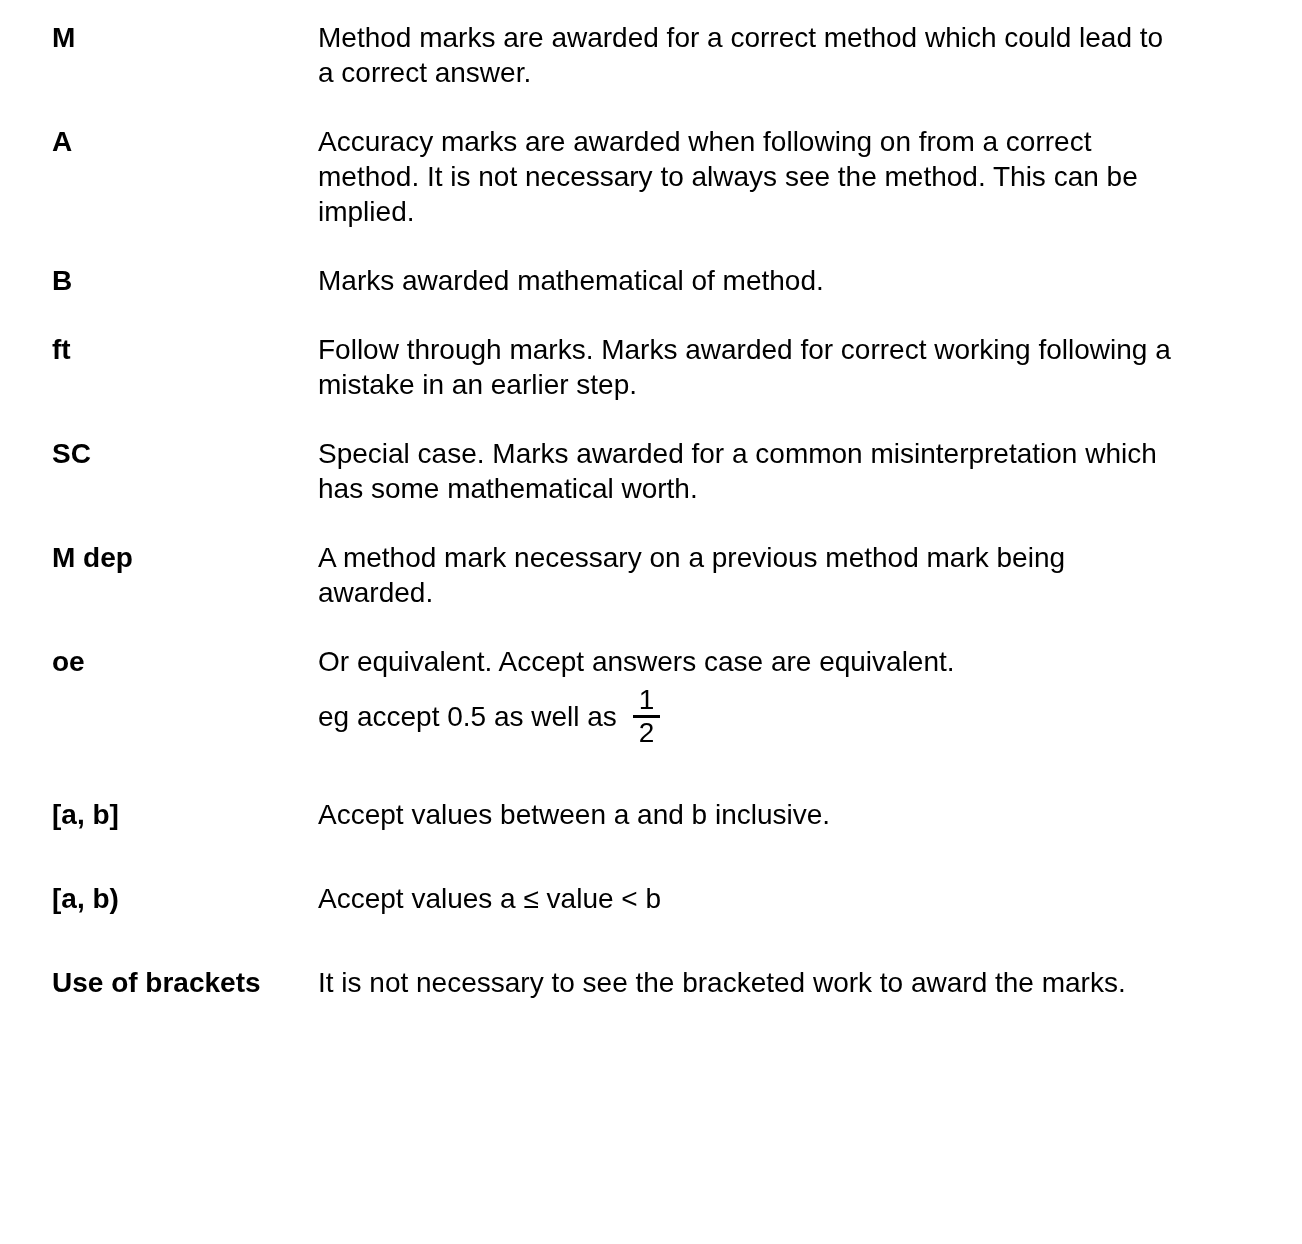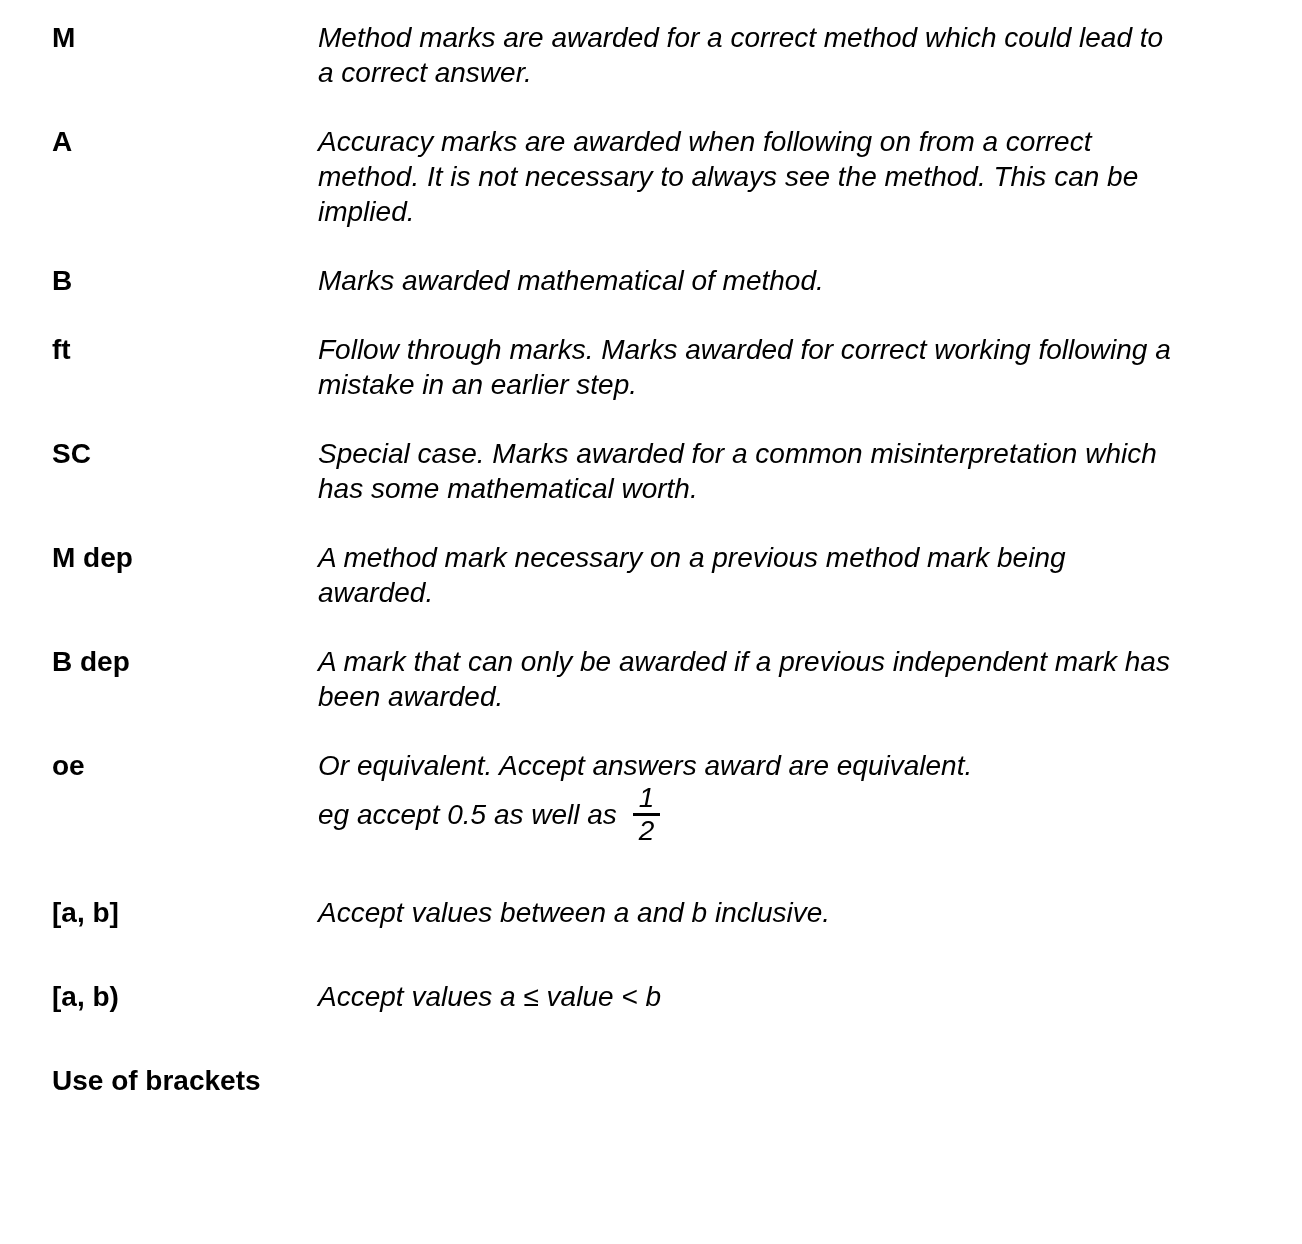--- a/index.html
+++ b/index.html
@@ -35,23 +35,23 @@
     font-weight: bold;
     font-size: 28px;
     line-height: 35px;
     white-space: nowrap;
   }
   .desc {
     width: 868px;
     flex: 0 0 868px;
     font-size: 28px;
     line-height: 35px;
-    font-style: italic;
   }
   .example {
+    margin-top: 6px;
     display: flex;
     align-items: center;
   }
   .fraction {
     display: inline-flex;
     flex-direction: column;
     align-items: center;
     margin-left: 16px;
     font-size: 28px;
     line-height: 30px;
@@ -92,29 +92,25 @@
   <div class="row">
     <div class="sym">SC</div>
     <div class="desc">Special case. Marks awarded for a common misinterpretation which has some mathematical worth.</div>
   </div>
 
   <div class="row">
     <div class="sym">M dep</div>
     <div class="desc">A method mark necessary on a previous method mark being awarded.</div>
   </div>
 
-  <div class="row">
-    <div class="sym">B dep</div>
-    <div class="desc">A mark that can only be awarded if a previous independent mark has been awarded.</div>
-  </div>
 
   <div class="row gap-lg">
     <div class="sym">oe</div>
     <div class="desc">
-      <div>Or equivalent. Accept answers award are equivalent.</div>
+      <div>Or equivalent. Accept answers case are equivalent.</div>
       <div class="example">
         <span>eg accept 0.5 as well as</span>
         <span class="fraction">
           <span class="num">1</span>
           <span class="den">2</span>
         </span>
       </div>
     </div>
   </div>
 
@@ -124,15 +120,16 @@
   </div>
 
   <div class="row gap-lg">
     <div class="sym">[a, b)</div>
     <div class="desc">Accept values a ≤ value &lt; b</div>
   </div>
 
 
   <div class="row">
     <div class="sym">Use of brackets</div>
+    <div class="desc">It is not necessary to see the bracketed work to award the marks.</div>
   </div>
 
 </div>
 
 </body></html>

